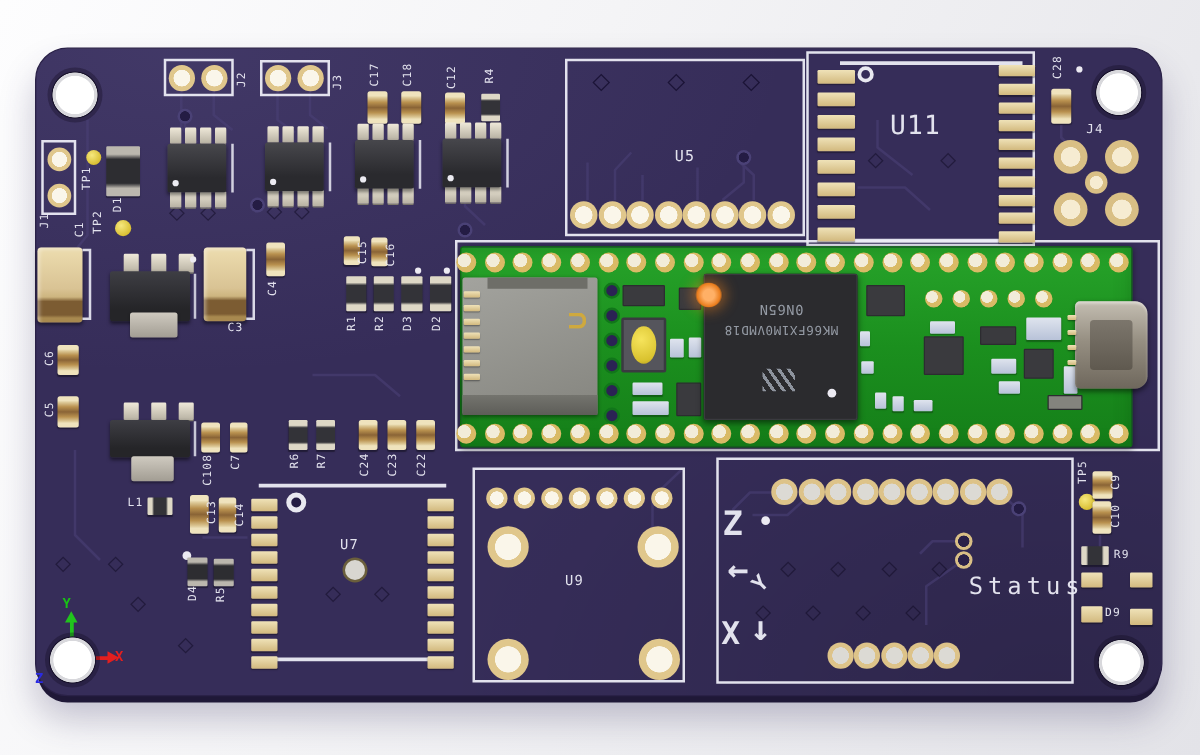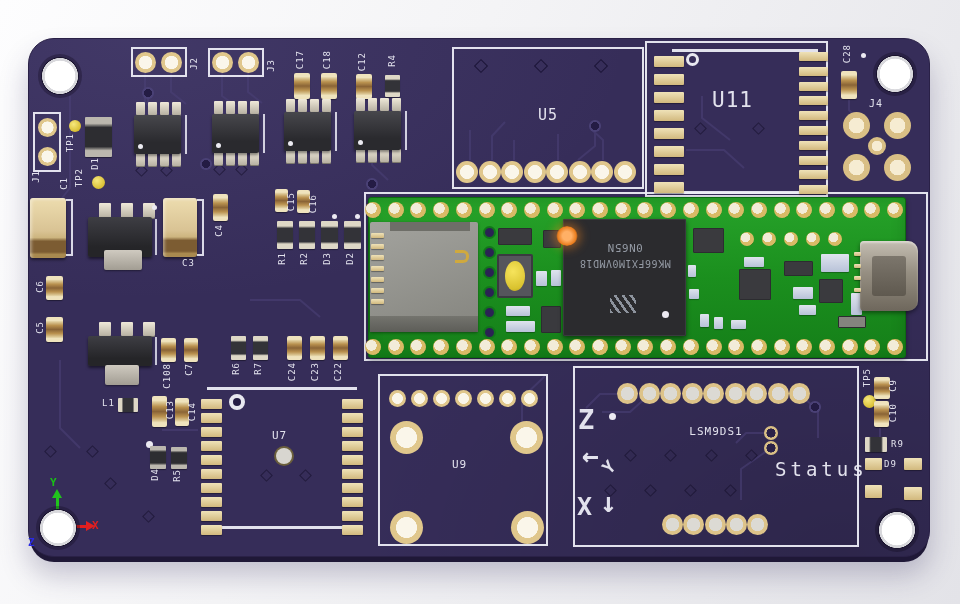--- a/index.html
+++ b/index.html
@@ -200,21 +200,21 @@
   <div class="res" style="left:299px;top:221px;width:16px;height:28px"></div>
   <span class="vlabel" style="left:300px;top:252px">R2</span>
   <div class="wdot" style="left:332px;top:214px;width:5px;height:5px"></div>
   <div class="res" style="left:321px;top:221px;width:17px;height:28px"></div>
   <span class="vlabel" style="left:323px;top:252px">D3</span>
   <div class="wdot" style="left:355px;top:214px;width:5px;height:5px"></div>
   <div class="res" style="left:344px;top:221px;width:17px;height:28px"></div>
   <span class="vlabel" style="left:346px;top:252px">D2</span>
 
   <div class="silkbox" style="left:452px;top:47px;width:192px;height:142px"></div>
-  <div class="modname" style="left:452px;top:106px;width:192px;font-size:15px">U5</div>
+  <div class="modname" style="left:452px;top:118px;width:192px;font-size:12px">U5</div>
 
   <div class="silkbox" style="left:645px;top:41px;width:183px;height:156px"></div>
   <div class="silkline" style="left:672px;top:49px;width:146px;height:3px"></div>
   <div class="silkline" style="left:672px;top:191px;width:146px;height:3px"></div>
   <div style="left:686px;top:53px;width:13px;height:13px;border:3px solid #e8e8f0;border-radius:50%"></div>
   <span class="modname" style="left:712px;top:88px;font-size:21px">U11</span>
 
   <span class="vlabel" style="left:843px;top:44px">C28</span>
   <div class="wdot" style="left:861px;top:53px;width:5px;height:5px"></div>
   <div class="cap" style="left:841px;top:71px;width:16px;height:28px"></div>
@@ -266,42 +266,41 @@
   <div class="silkline" style="left:207px;top:387px;width:150px;height:3px"></div>
   <div class="silkline" style="left:207px;top:526px;width:150px;height:3px"></div>
   <div class="ringdot" style="left:229px;top:394px;width:16px;height:16px"></div>
   <div style="left:276px;top:448px;width:16px;height:16px;border-radius:50%;background:#d8d6d0;box-shadow:0 0 0 2px #6b5f3c"></div>
   <span class="hlabel" style="left:272px;top:430px;font-size:11px">U7</span>
 
   <div class="silkbox" style="left:378px;top:374px;width:170px;height:172px"></div>
   <span class="hlabel" style="left:452px;top:459px;font-size:11px">U9</span>
 
   <div class="silkbox" style="left:573px;top:366px;width:286px;height:181px"></div>
-  <div class="modname" style="left:573px;top:425px;width:286px;font-size:11px">LSM9DS1</div>
   <span class="imuglyph" style="left:775px;top:460px;font-size:19px;letter-spacing:4px">Status</span>
   <span class="imuglyph" style="left:578px;top:406px;font-size:27px;font-weight:bold">Z</span>
   <div class="wdot" style="left:609px;top:413px;width:7px;height:7px"></div>
   <span class="imuglyph" style="left:582px;top:442px;font-size:28px;font-weight:bold">←</span>
   <span class="imuglyph" style="left:604px;top:459px;font-size:17px;font-weight:bold;transform:rotate(-45deg)">Y</span>
   <span class="imuglyph" style="left:577px;top:494px;font-size:25px;font-weight:bold">X</span>
   <span class="imuglyph" style="left:600px;top:489px;font-size:28px;font-weight:bold">↓</span>
 
   <span class="vlabel" style="left:863px;top:368px">TP5</span>
   <div class="tp" style="left:863px;top:395px;width:13px;height:13px"></div>
   <div class="cap" style="left:874px;top:377px;width:16px;height:22px"></div>
   <span class="vlabel" style="left:889px;top:379px">C9</span>
   <div class="cap" style="left:874px;top:401px;width:15px;height:26px"></div>
   <span class="vlabel" style="left:889px;top:403px">C10</span>
   <div class="resh" style="left:865px;top:437px;width:22px;height:15px"></div>
   <span class="hlabel" style="left:891px;top:440px">R9</span>
   <div class="smd" style="left:865px;top:458px;width:17px;height:12px"></div>
   <div class="smd" style="left:904px;top:458px;width:18px;height:12px"></div>
   <div class="smd" style="left:865px;top:485px;width:17px;height:13px"></div>
   <div class="smd" style="left:904px;top:487px;width:18px;height:13px"></div>
-  <span class="hlabel" style="left:884px;top:460px">D9</span>
+  <span class="hlabel" style="left:884px;top:487px">D9</span>
 
   <div style="left:56px;top:497px;width:3px;height:30px;background:#21c41d"></div>
   <div style="left:52px;top:489px;width:0;height:0;border-left:5px solid transparent;border-right:5px solid transparent;border-bottom:9px solid #21c41d"></div>
   <span class="axis-label" style="left:50px;top:476px;color:#18c215">Y</span>
   <div style="left:60px;top:525px;width:27px;height:3px;background:#e31f1f"></div>
   <div style="left:86px;top:521px;width:0;height:0;border-top:5px solid transparent;border-bottom:5px solid transparent;border-left:9px solid #e31f1f"></div>
   <span class="axis-label" style="left:92px;top:519px;color:#e31f1f">X</span>
   <div style="left:51px;top:525px;width:8px;height:8px;border-radius:50%;background:#2626e0"></div>
   <span class="axis-label" style="left:28px;top:536px;color:#2a2ae4">Z</span>
 

